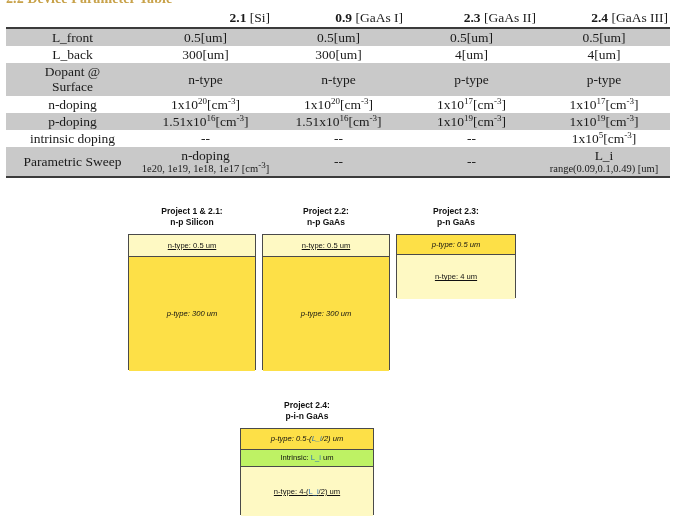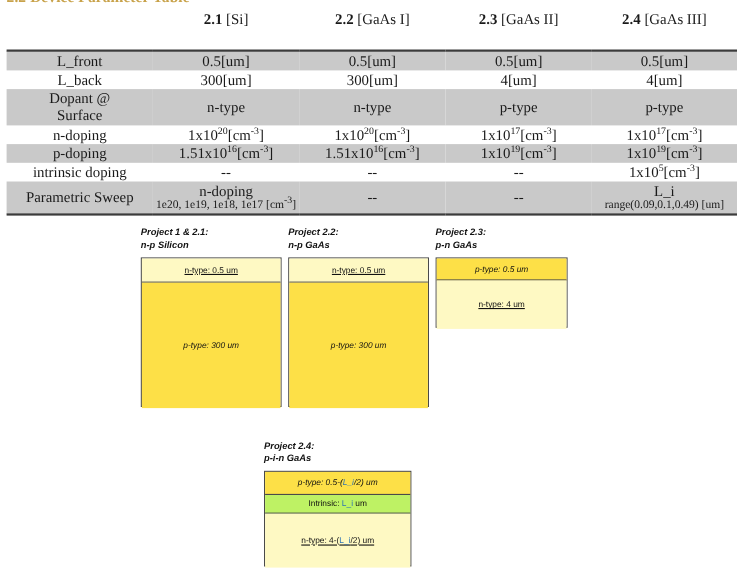--- a/index.html
+++ b/index.html
@@ -41,46 +41,47 @@
     color:#1a1a1a;
     padding:1px 2px;
     line-height:1.12;
   }
   .ptable .rowhead{
     font-weight:normal;
     font-size:13.5px;
   }
   .ptable tr.hdr td{
     font-size:13.5px;
-    padding-bottom:20px;
+    padding-bottom:2px;
+    text-align:right;
   }
   .ptable tr.hdr{
     border-bottom:2.2px solid #3b3b3b;
   }
   .ptable tr.shaded td{ background:#c9c9c9; }
   .ptable tr.last{ border-bottom:2.2px solid #3b3b3b; }
   .hdr-num{ font-weight:bold; }
   .hdr-mat{ font-weight:normal; }
   sup{ font-size:9px; vertical-align:super; line-height:0; }
   .sweep-sub{ font-size:10.5px; }
   .sweep-main{ font-size:13.5px; }
 
   
   .dia{
     position:absolute;
     font-family:"Liberation Sans", sans-serif;
   }
   .dia-title{
+    text-align:center;
     font-size:8.5px;
     font-weight:bold;
     color:#111;
     line-height:1.35;
     margin-bottom:5px;
     white-space:nowrap;
-    font-style:italic;
   }
   .stack{
     border:1.6px solid #4a4a4a;
     box-sizing:border-box;
     background:#fff;
   }
   .layer{
     box-sizing:border-box;
     display:flex;
     align-items:center;
@@ -129,21 +130,21 @@
     <col style="width:133px">
     <col style="width:133px">
     <col style="width:133px">
     <col style="width:133px">
     <col style="width:132px">
   </colgroup>
   <tbody id="table-body">
       <tr class="hdr">
         <td></td>
         <td><span class="hdr-num">2.1</span> <span class="hdr-mat">[Si]</span></td>
-        <td><span class="hdr-num">2.2</span> <span class="hdr-mat">[GaAs I]</span></td>
+        <td><span class="hdr-num">0.9</span> <span class="hdr-mat">[GaAs I]</span></td>
         <td><span class="hdr-num">2.3</span> <span class="hdr-mat">[GaAs II]</span></td>
         <td><span class="hdr-num">2.4</span> <span class="hdr-mat">[GaAs III]</span></td>
       </tr>
       <tr class="shaded ">
         <td class="rowhead">L_front</td>
         <td>0.5[um]</td>
         <td>0.5[um]</td>
         <td>0.5[um]</td>
         <td>0.5[um]</td>
       </tr>

